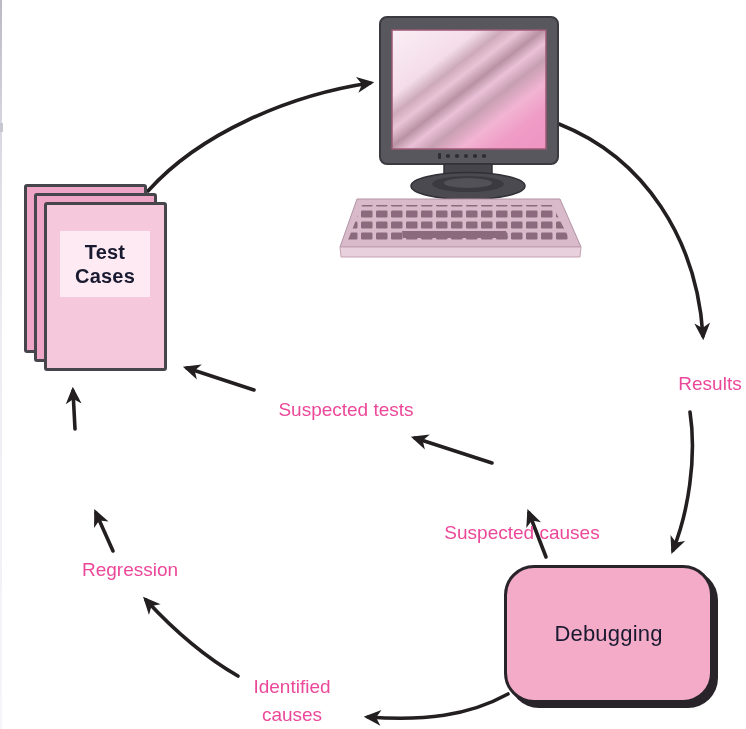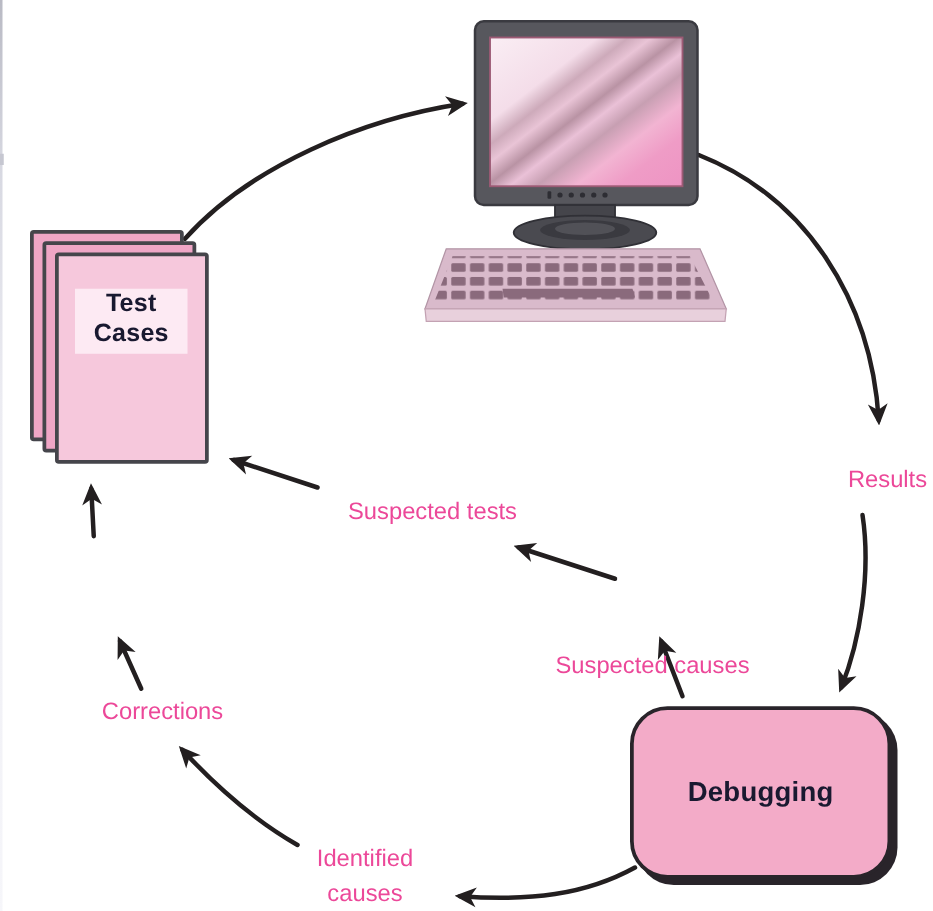--- a/index.html
+++ b/index.html
@@ -13,32 +13,32 @@
   }
   .edge-notch{position:absolute;left:0;top:123px;width:3px;height:9px;background:#c6c7d1;}
   svg.layer{position:absolute;left:0;top:0;}
   
   .page{
     position:absolute;width:117px;height:163px;background:#efa6c6;
     border:3px solid #45454b;border-radius:3px;box-sizing:content-box;
   }
   .page.front{background:#f6c8dc;}
   .patch{
-    position:absolute;left:13px;top:26px;width:90px;height:52px;background:#fdeaf3;
-    display:flex;flex-direction:column;align-items:center;
+    position:absolute;left:13px;top:26px;width:90px;height:66px;background:#fdeaf3;
+    display:flex;flex-direction:column;align-items:center;justify-content:center;
     font-weight:bold;font-size:20px;line-height:1.2;color:#191930;letter-spacing:.2px;
   }
   .patch span{display:block;}
   
   .debug-box{
     position:absolute;left:504px;top:565px;width:203px;height:132px;
     background:#f3abc8;border:3px solid #29242a;border-radius:30px;
     box-shadow:5px 5px 0 #29242a;
     display:flex;align-items:center;justify-content:center;
-    font-weight:bold;font-size:22px;color:#191930;letter-spacing:.2px;
+    font-weight:normal;font-size:22px;color:#191930;letter-spacing:.2px;
   }
   
   .lbl{
     position:absolute;transform:translate(-50%,-50%);
     font-size:19px;color:#ec4899;text-align:center;line-height:1.45;white-space:nowrap;
   }
   .lbl span{display:block;}
 </style>
 </head>
 <body>
@@ -127,20 +127,20 @@
     <span>Debugging</span>
   </div>
 
   <div class="lbl" style="left:710px;top:384px;">Results</div>
 
   <div class="lbl" style="left:346px;top:410px;">Suspected tests</div>
 
   <div class="lbl" style="left:522px;top:498px;margin-top:35px;">Suspected causes</div>
 
 
-  <div class="lbl" style="left:130px;top:570px;">Corrections</div>
+  <div class="lbl" style="left:130px;top:570px;">Regression</div>
 
   <div class="lbl" style="left:280px;top:701px;margin-left:12px;">
     <span>Identified</span>
     <span>causes</span>
   </div>
 
 </div>
 
 </body></html>

